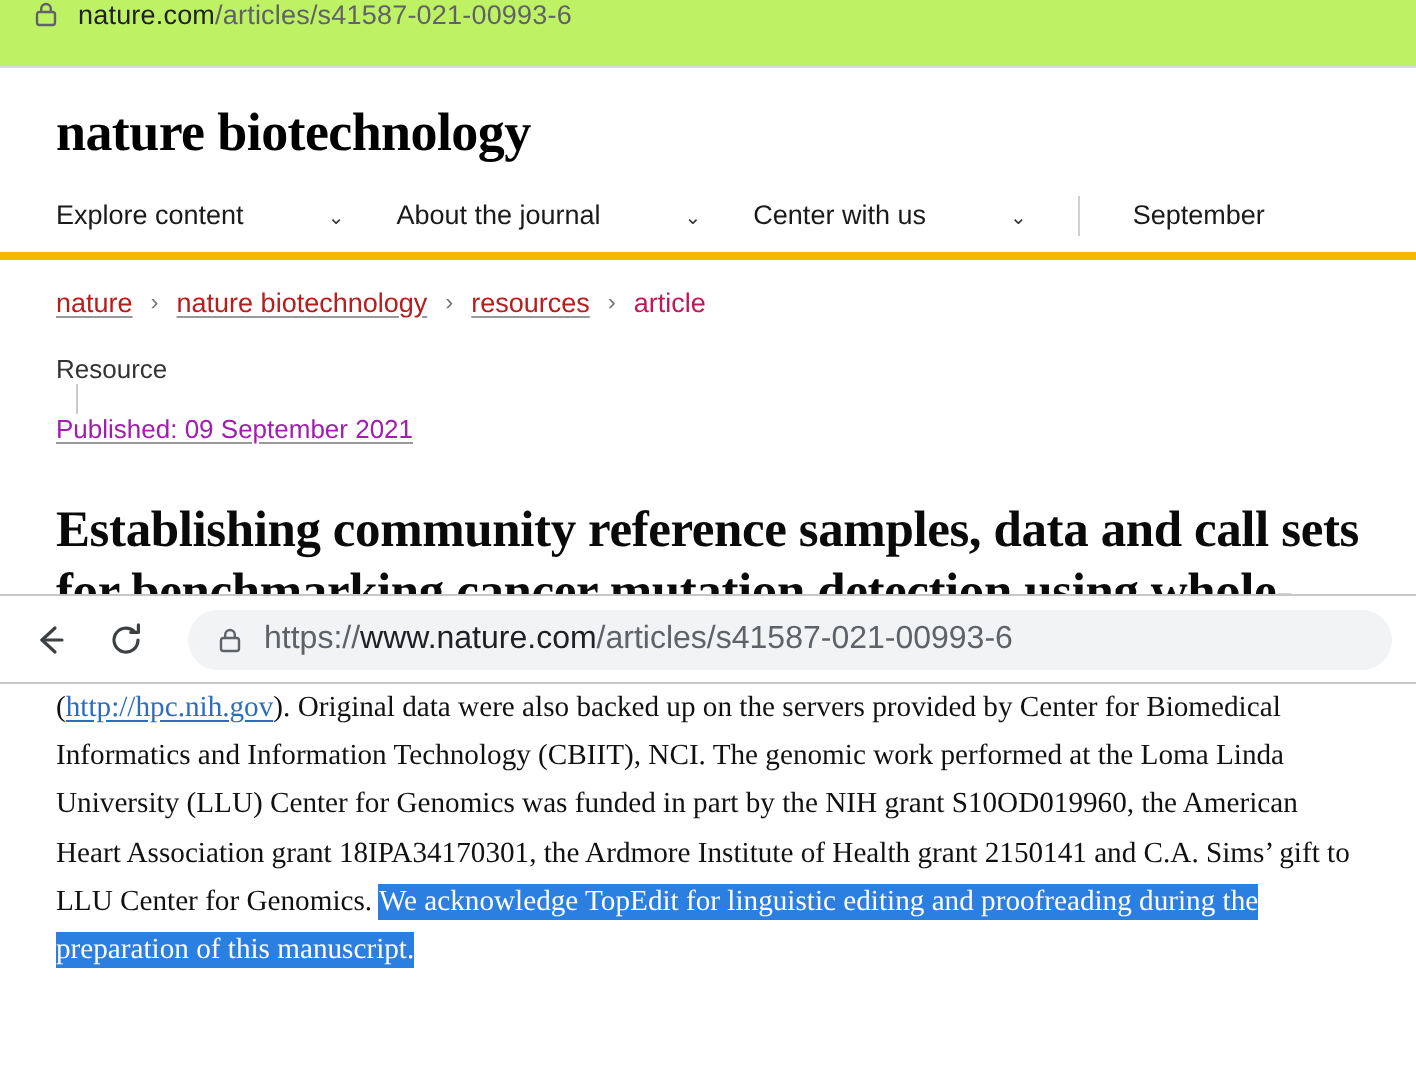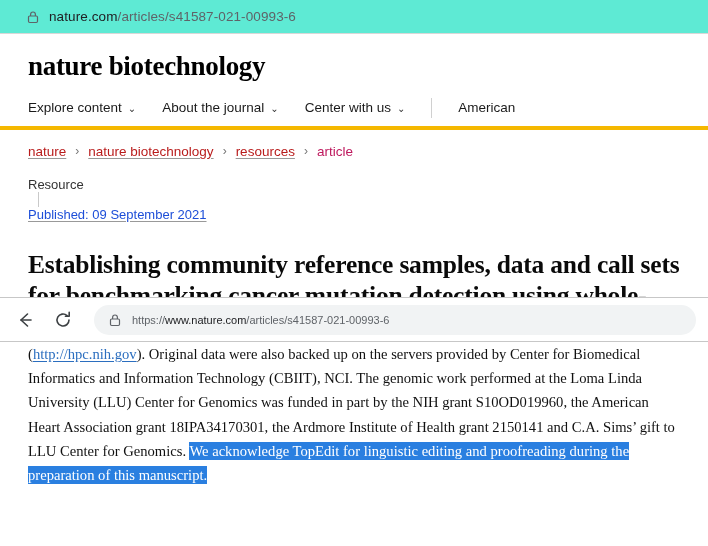--- a/index.html
+++ b/index.html
@@ -12,25 +12,24 @@
     height: 546px;
     overflow: hidden;
     font-family: "Liberation Sans", sans-serif;
     color: #000;
     position: relative;
   }
 
   
   .topbar {
     height: 34px;
-    background: #5eead4;
+    background: #bef264;
     border-bottom: 1px solid #d8d8d8;
     display: flex;
-    align-items: center;
-    padding: 0 22px;
+    padding: 0 12px;
     box-sizing: border-box;
   }
   .lock-icon {
     width: 14px;
     height: 14px;
     margin-right: 9px;
     margin-left: 4px;
     position: relative;
     flex: 0 0 auto;
   }
@@ -70,20 +69,21 @@
     border-bottom: 4px solid #f5b800;
     box-sizing: border-box;
   }
   .nav-item {
     font-size: 13.5px;
     color: #1a1a1a;
     margin-right: 26px;
     display: flex;
     align-items: center;
     white-space: nowrap;
+    gap: 36px;
   }
   .nav-item .caret {
     display: inline-block;
     margin-left: 6px;
     font-size: 10px;
     color: #333;
     transform: translateY(1px);
   }
   .nav-sep {
     width: 1px;
@@ -126,21 +126,21 @@
   .article-meta .bar {
     width: 1px;
     height: 15px;
     background: #c9c9c9;
     margin: 0 10px;
   }
   .article-meta .pub {
     text-decoration: underline;
     text-decoration-color: #999;
     text-underline-offset: 2px;
-    color: #1d4ed8;
+    color: #a21caf;
   }
 
   .article-title {
     font-family: "Liberation Serif", serif;
     font-size: 25.5px;
     font-weight: 700;
     line-height: 1.24;
     padding: 10px 28px 0 28px;
     color: #0a0a0a;
     letter-spacing: -0.2px;
@@ -183,21 +183,21 @@
     box-sizing: border-box;
     margin-left: 6px;
   }
   .omnibox .lockwrap {
     width: 14px;
     height: 14px;
     margin-right: 10px;
     flex: 0 0 auto;
   }
   .omnibox-url {
-    font-size: 11px;
+    font-size: 16px;
     color: #202124;
     white-space: nowrap;
     font-family: "Liberation Sans", sans-serif;
   }
   .omnibox-url .dim { color: #5f6368; }
 
   
   .lower-text {
     position: absolute;
     left: 0;
@@ -251,21 +251,21 @@
     <span class="nav-item">
       <span>About the journal</span>
       <span class="caret">⌄</span>
     </span>
     <span class="nav-item">
       <span>Center with us</span>
       <span class="caret">⌄</span>
     </span>
     <span class="nav-sep"></span>
     <span class="nav-item">
-      <span>American</span>
+      <span>September</span>
     </span>
   </nav>
 
   <div class="breadcrumb">
     <a href="#">nature</a>
     <span class="sep">›</span>
     <a href="#">nature biotechnology</a>
     <span class="sep">›</span>
     <a href="#">resources</a>
     <span class="sep">›</span>

